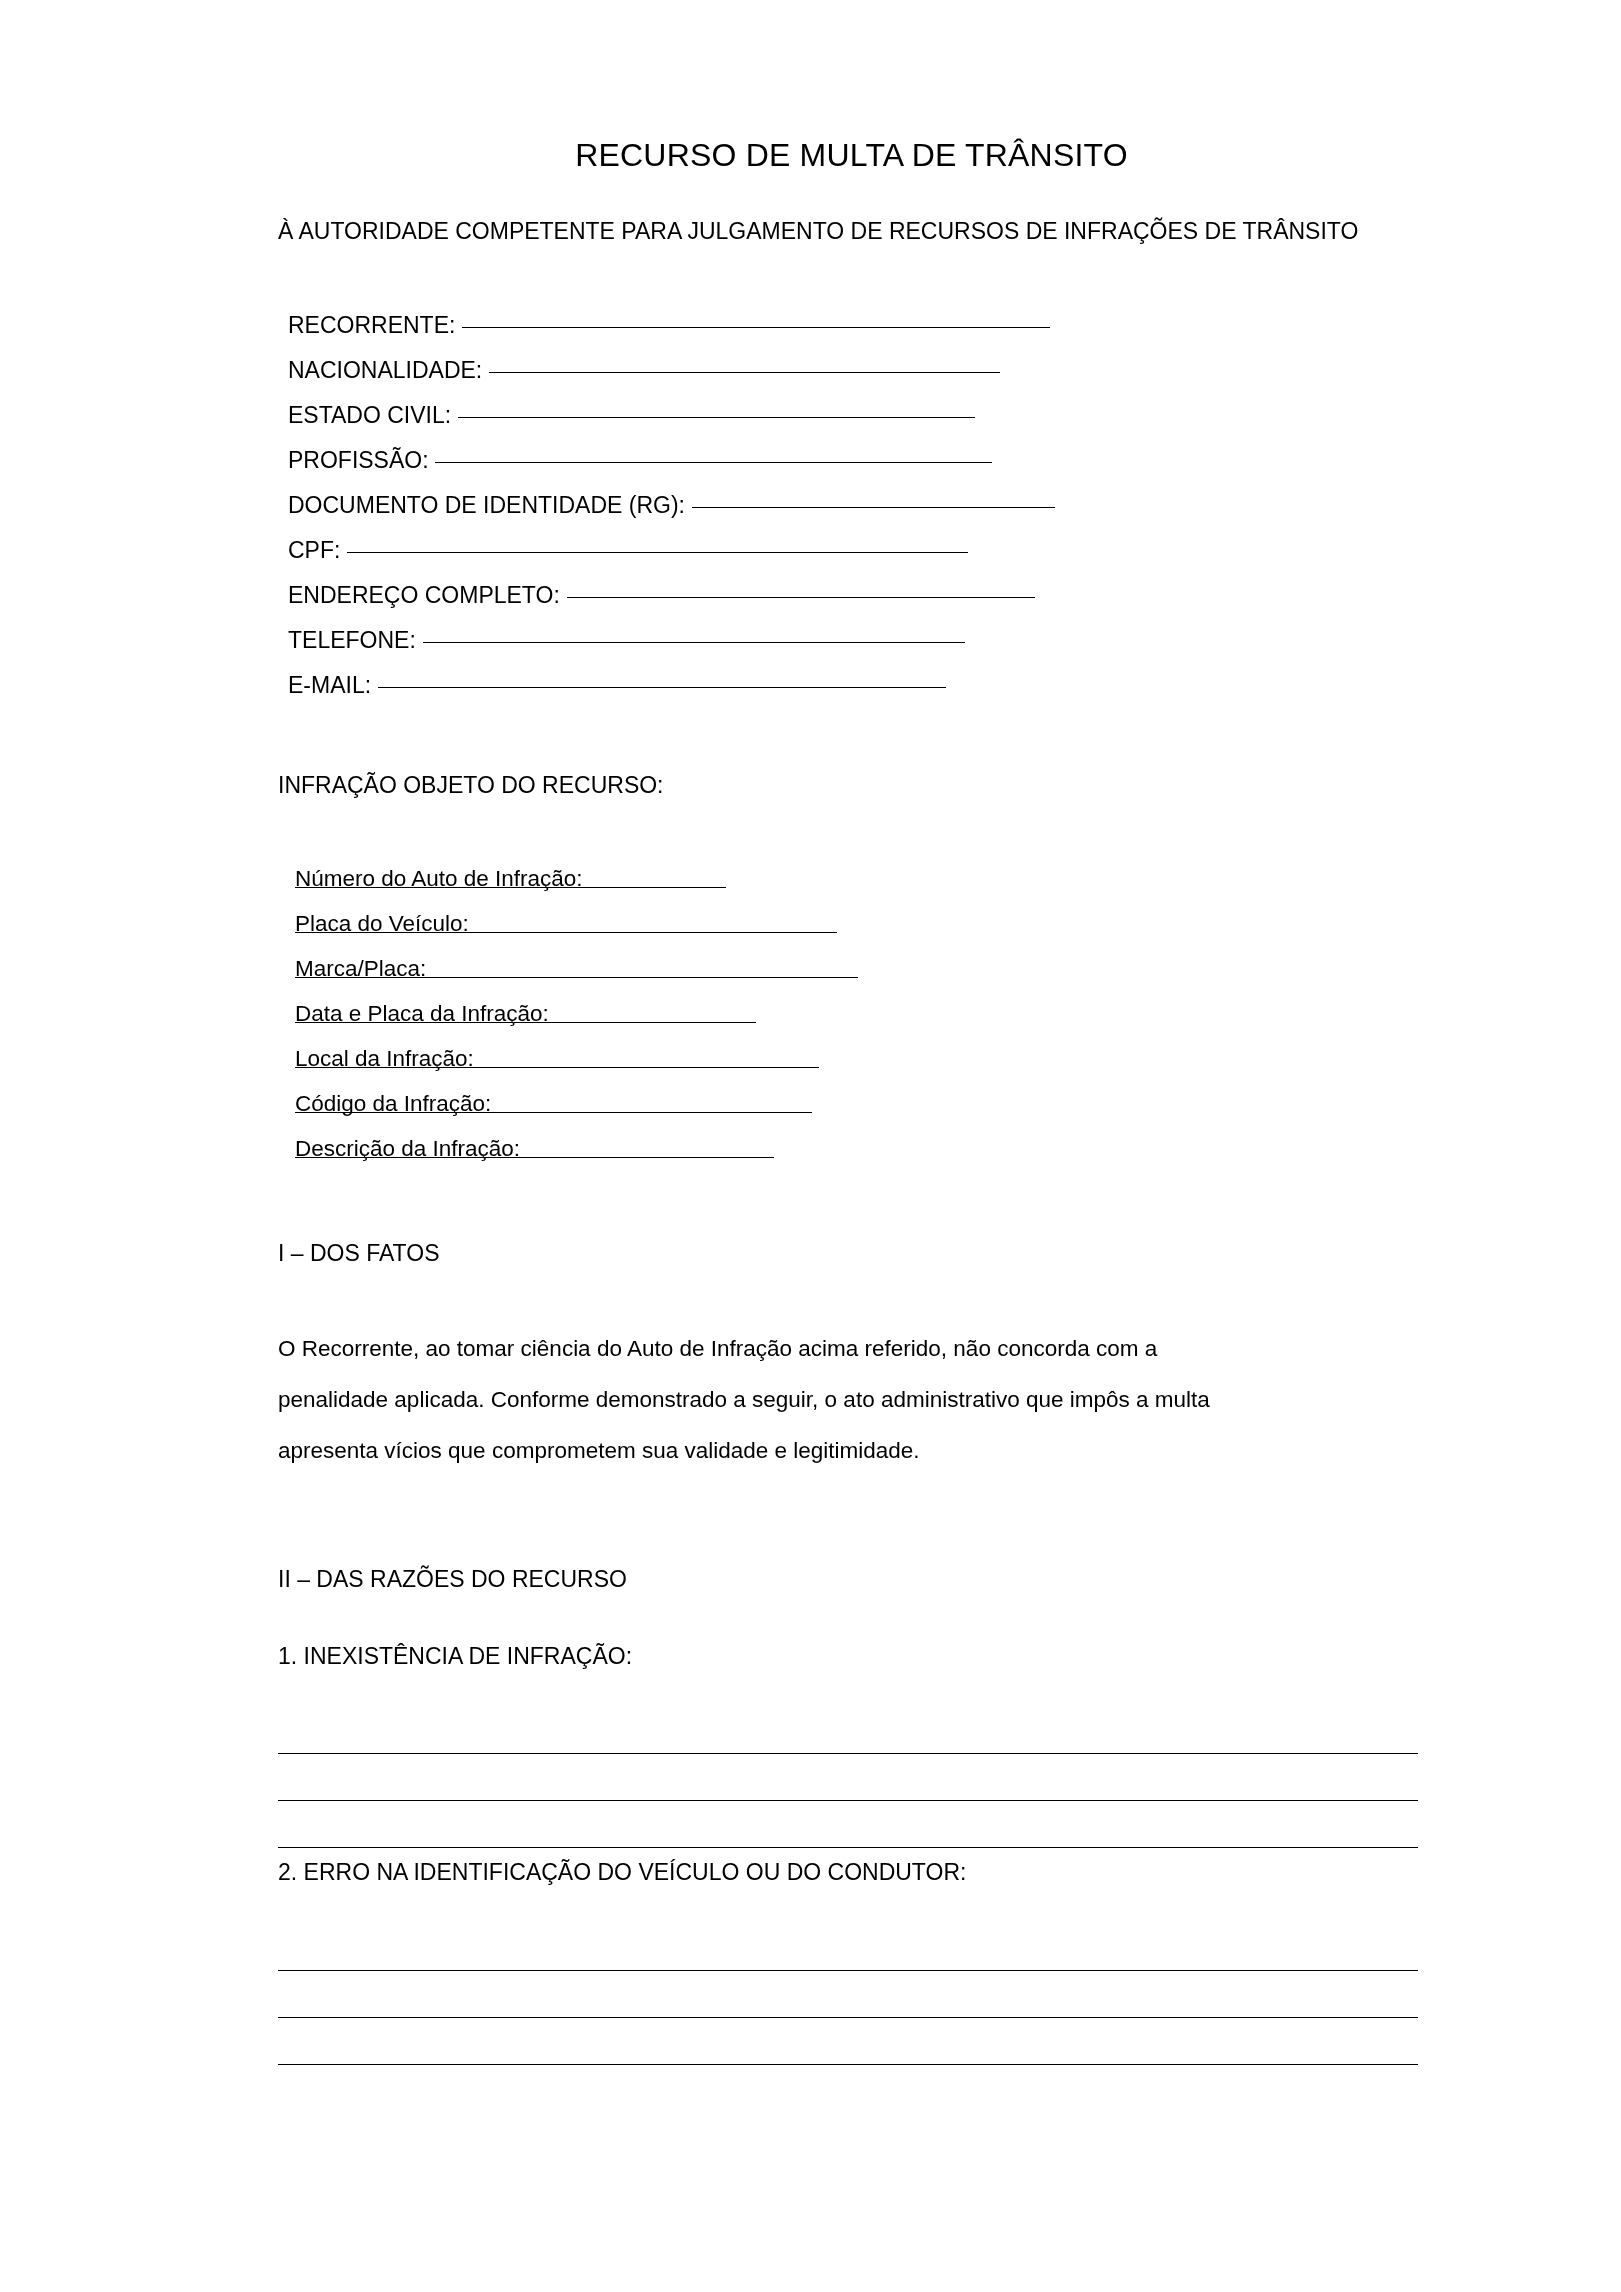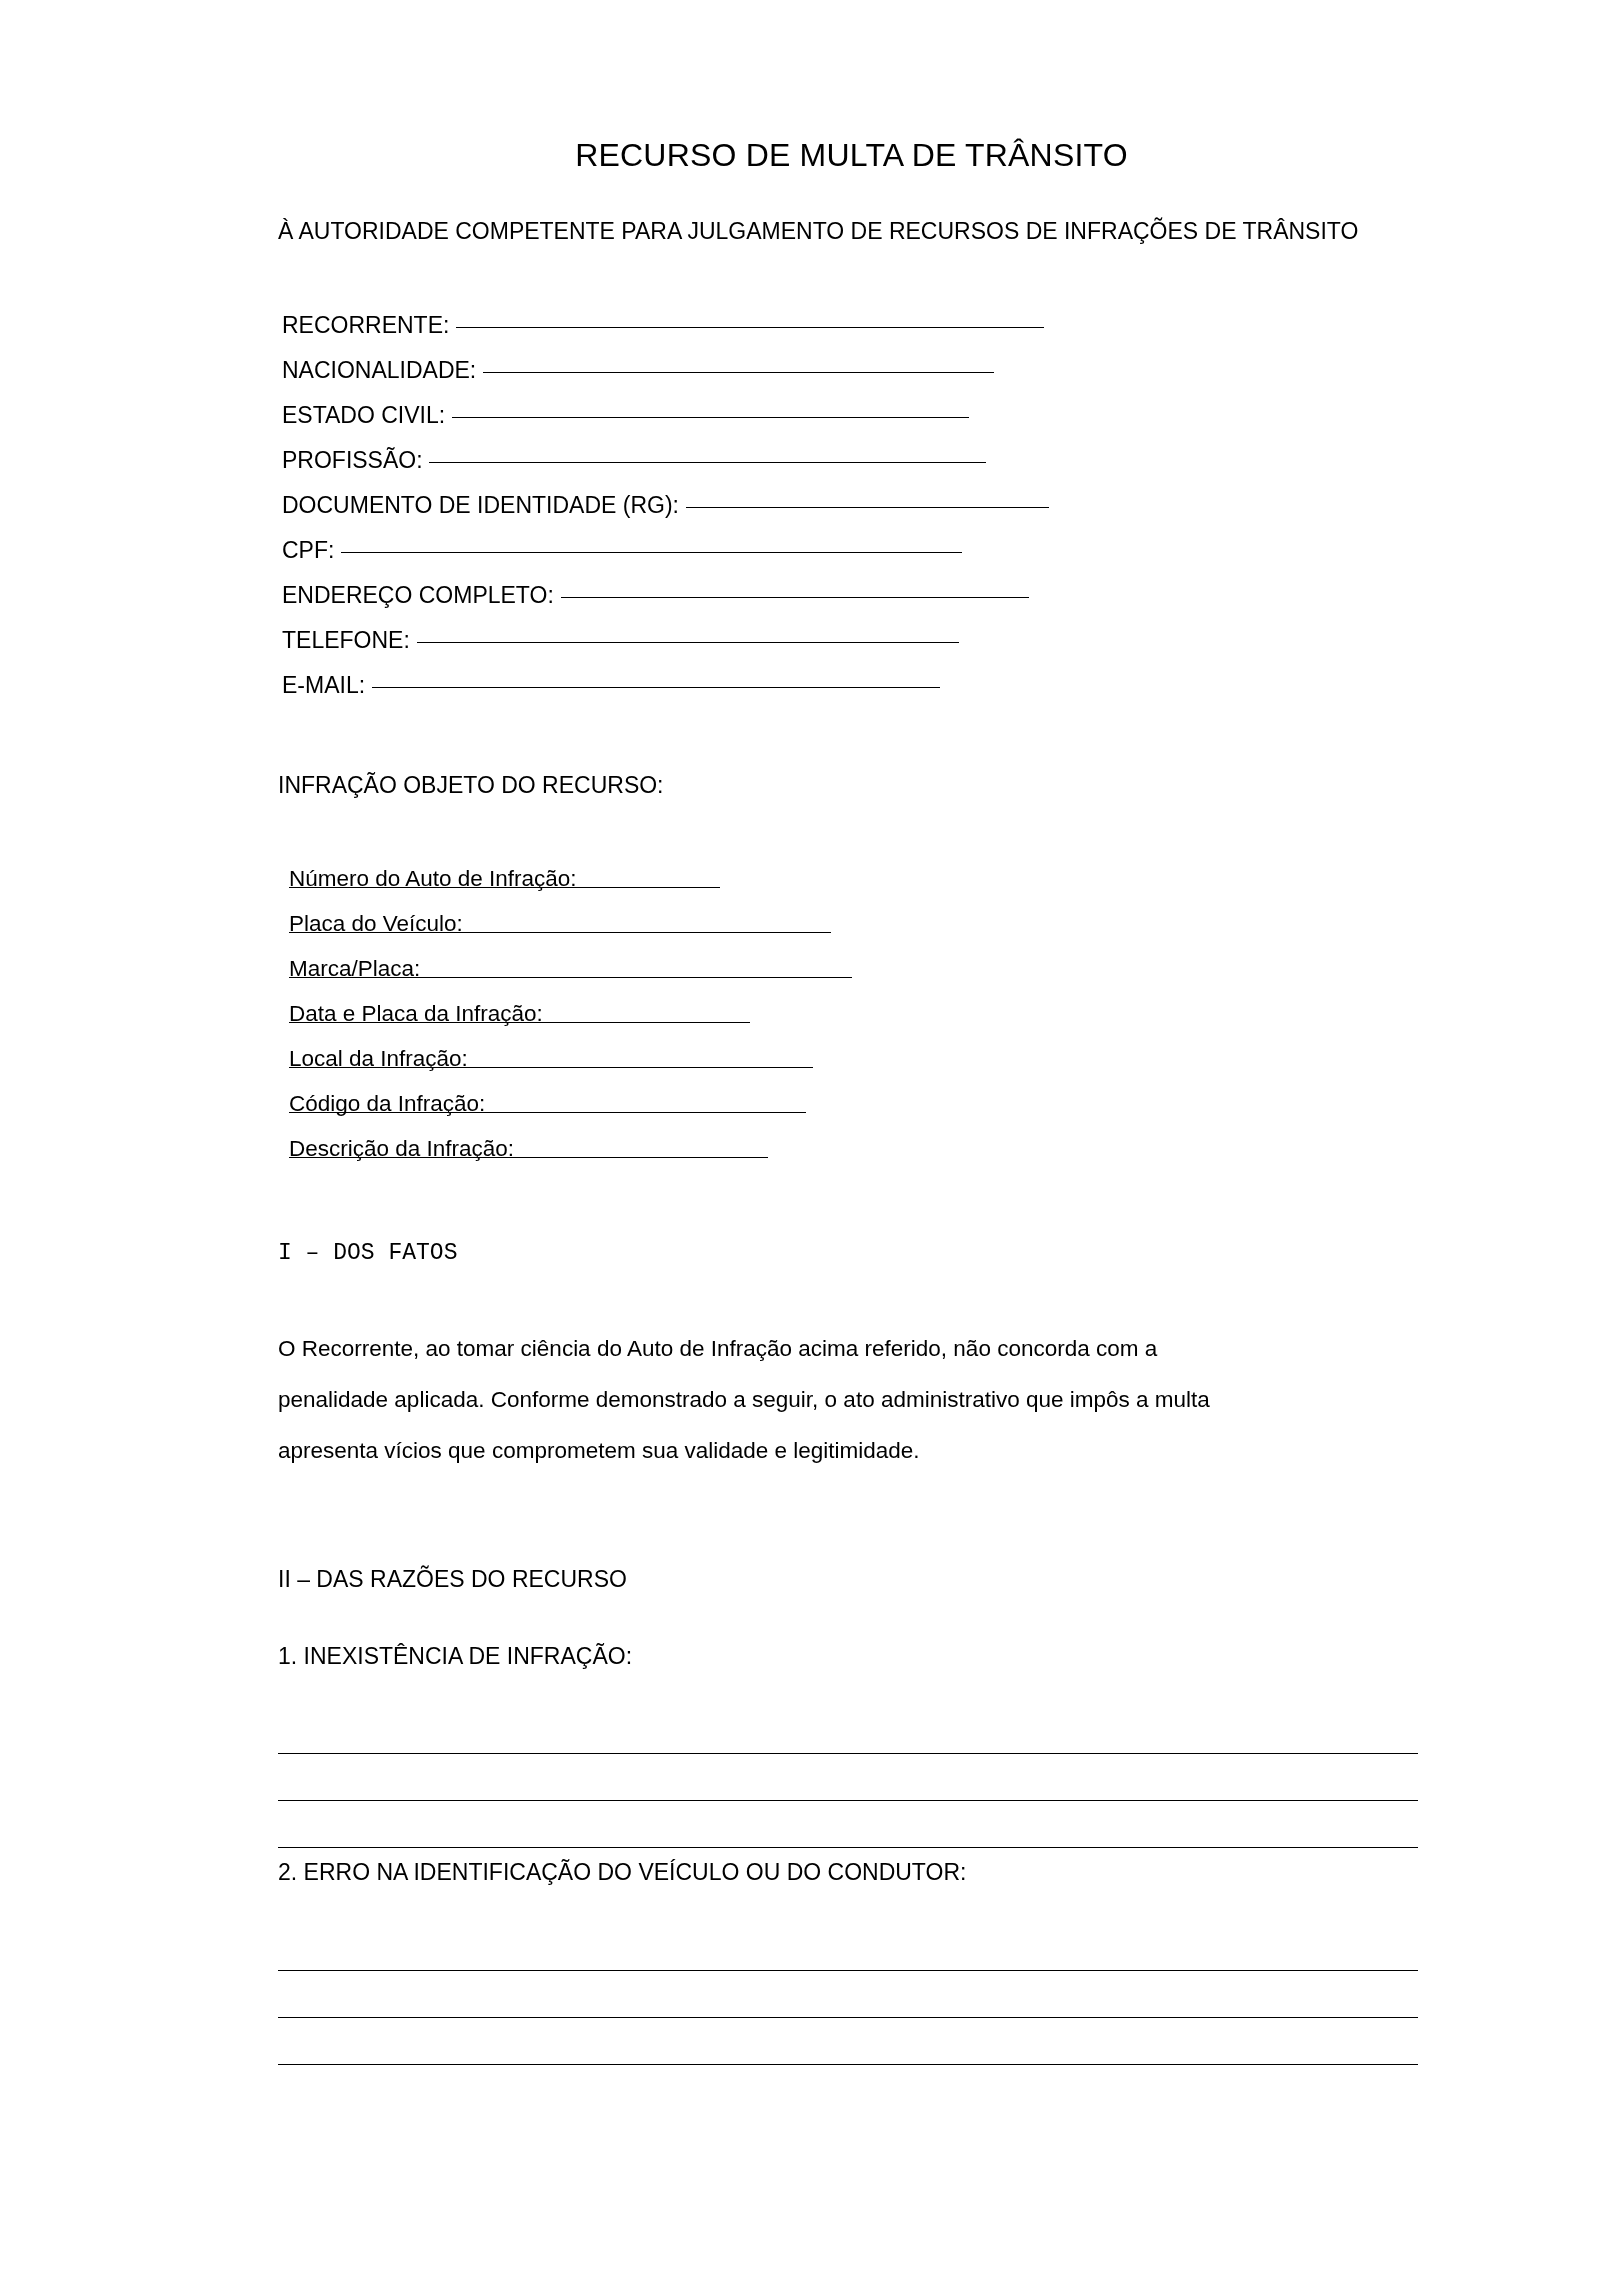--- a/index.html
+++ b/index.html
@@ -42,21 +42,21 @@
   .addressee {
     position: absolute;
     left: 0;
     top: 218px;
     font-size: 23px;
     white-space: nowrap;
   }
 
   .field-block {
     position: absolute;
-    left: 4px;
+    left: 10px;
     top: 312px;
     width: 1147px;
   }
   .field-block.infraction {
     top: 866px;
   }
 
   .field-row {
     display: flex;
     align-items: baseline;
@@ -80,21 +80,21 @@
     top: -4.9px;
   }
 
   .section-head {
     position: absolute;
     left: 0;
     font-size: 23px;
     white-space: nowrap;
   }
   .sec-infracao-objeto { top: 772px; }
-  .sec-fatos          { top: 1240px; font-family: Liberation Mono, monospace; }
+  .sec-fatos          { top: 1240px; }
   .sec-razoes         { top: 1566px; }
   .sec-item-1         { top: 1643px; }
   .sec-item-2         { top: 1859px; }
 
   .body-par {
     position: absolute;
     left: 0;
     top: 1323px;
     width: 1152px;
     font-size: 22.5px;

